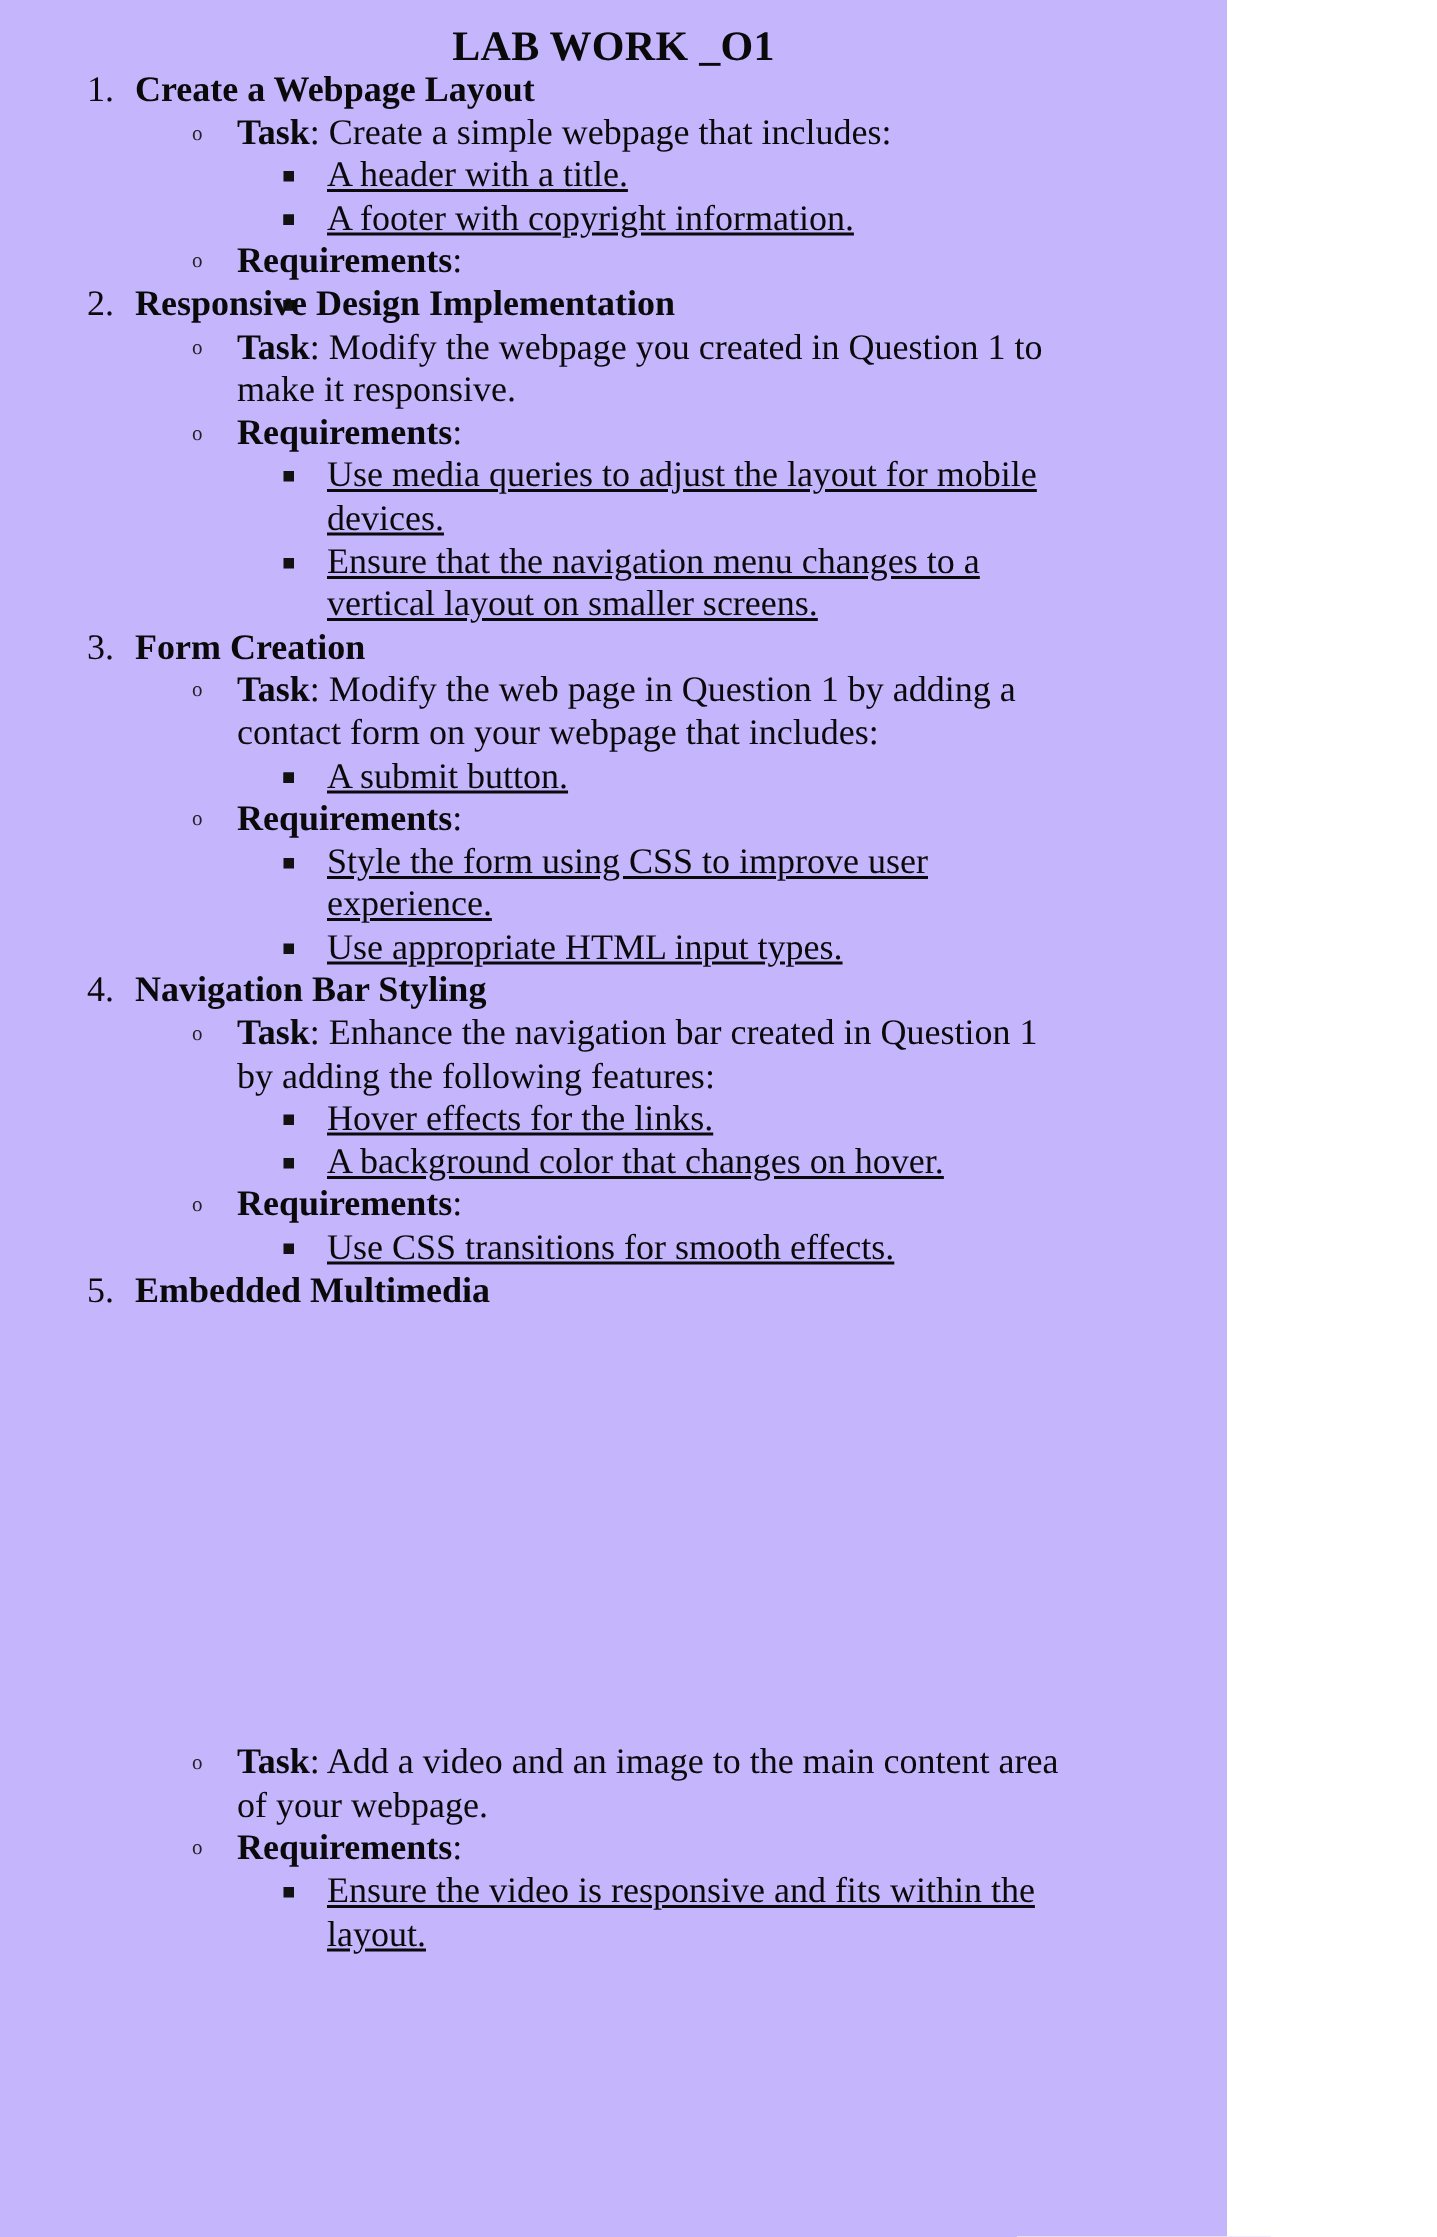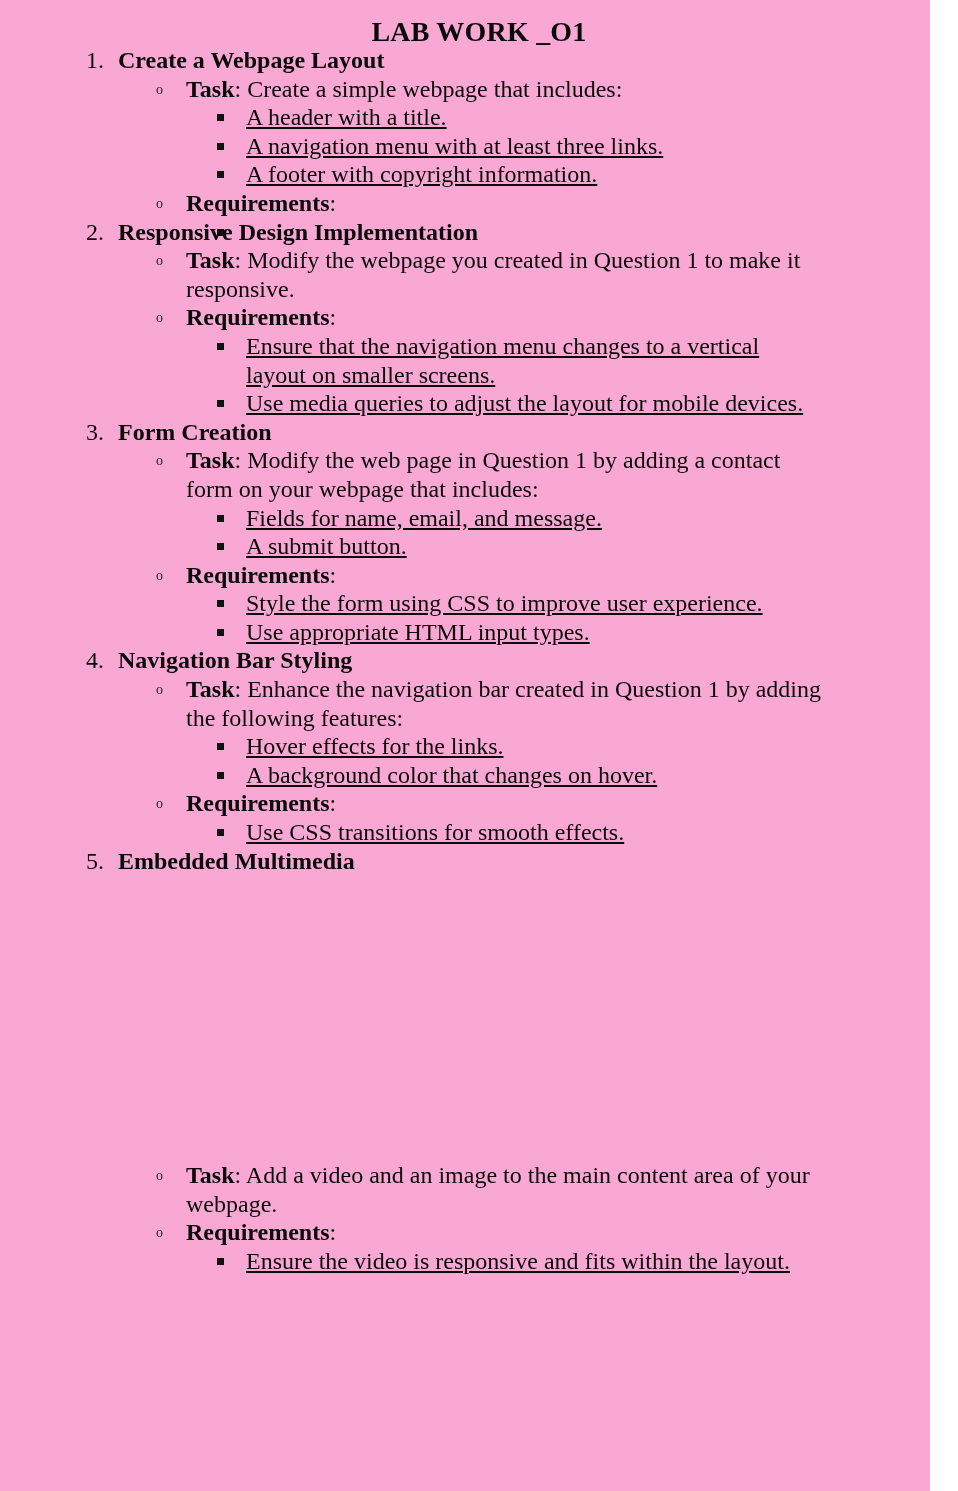--- a/index.html
+++ b/index.html
@@ -9,25 +9,24 @@
   }
   body {
     width: 958px;
     height: 1491px;
     font-family: "Liberation Serif", "DejaVu Serif", serif;
     color: #0a0a0a;
     -webkit-font-smoothing: antialiased;
   }
   .page {
     position: relative;
-    width: 902px;
+    width: 818px;
     height: 1491px;
     overflow: hidden;
-    background: #f9a8d4;
-    padding-left: 28px;
+    background: #c4b5fd;
   }
 
   
   .doc-title {
     text-align: center;
     font-size: 28px;
     font-weight: bold;
     letter-spacing: 0.2px;
     margin: 0;
     padding-top: 18px;
@@ -117,37 +116,37 @@
 
 <div class="page">
 
   <h1 class="doc-title">LAB WORK _O1</h1>
 
   <div class="outline" id="outline-root">
       <div class="section">
         <div class="lvl1"><span class="marker">1.</span><span>Create a Webpage Layout</span></div>
         <div class="lvl2"><span class="marker">o</span><span class="lead">Task</span><span>: Create a simple webpage that includes:</span></div>
         <div class="lvl3"><span class="marker"></span><span>A header with a title.</span></div>
-        <div class="lvl3"><span class="marker"></span><span>A navigation menu with at least three links.</span></div>
+        <div class="lvl3"><span class="marker"></span></div>
         <div class="lvl3"><span class="marker"></span><span>A footer with copyright information.</span></div>
         <div class="lvl2"><span class="marker">o</span><span class="lead">Requirements</span><span>:</span></div>
         <div class="lvl3"><span class="marker"></span></div>
         <div class="lvl3"><span class="marker"></span></div>
       </div>
       <div class="section">
         <div class="lvl1"><span class="marker">2.</span><span>Responsive Design Implementation</span></div>
         <div class="lvl2"><span class="marker">o</span><span class="lead">Task</span><span>: Modify the webpage you created in Question 1 to make it responsive.</span></div>
         <div class="lvl2"><span class="marker">o</span><span class="lead">Requirements</span><span>:</span></div>
+        <div class="lvl3"><span class="marker"></span><span>Use media queries to adjust the layout for mobile devices.</span></div>
         <div class="lvl3"><span class="marker"></span><span>Ensure that the navigation menu changes to a vertical layout on smaller screens.</span></div>
-        <div class="lvl3"><span class="marker"></span><span>Use media queries to adjust the layout for mobile devices.</span></div>
       </div>
       <div class="section">
         <div class="lvl1"><span class="marker">3.</span><span>Form Creation</span></div>
         <div class="lvl2"><span class="marker">o</span><span class="lead">Task</span><span>: Modify the web page in Question 1 by adding a  contact form on your webpage that includes:</span></div>
-        <div class="lvl3"><span class="marker"></span><span>Fields for name, email, and message.</span></div>
+        <div class="lvl3"><span class="marker"></span></div>
         <div class="lvl3"><span class="marker"></span><span>A submit button.</span></div>
         <div class="lvl2"><span class="marker">o</span><span class="lead">Requirements</span><span>:</span></div>
         <div class="lvl3"><span class="marker"></span><span>Style the form using CSS to improve user experience.</span></div>
         <div class="lvl3"><span class="marker"></span><span>Use appropriate HTML input types.</span></div>
       </div>
       <div class="section">
         <div class="lvl1"><span class="marker">4.</span><span>Navigation Bar Styling</span></div>
         <div class="lvl2"><span class="marker">o</span><span class="lead">Task</span><span>: Enhance the navigation bar created in Question 1 by adding the following features:</span></div>
         <div class="lvl3"><span class="marker"></span><span>Hover effects for the links.</span></div>
         <div class="lvl3"><span class="marker"></span><span>A background color that changes on hover.</span></div>

